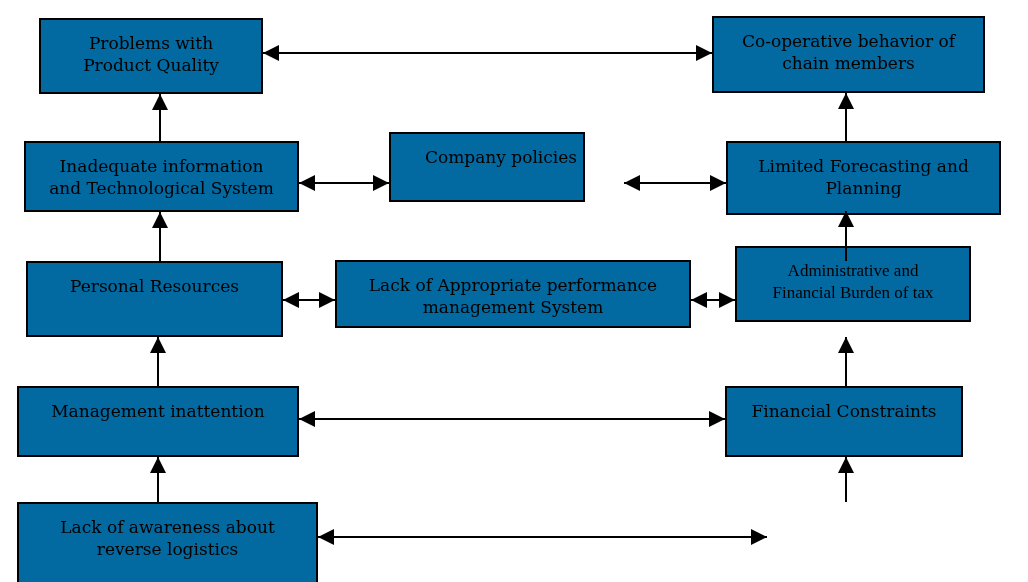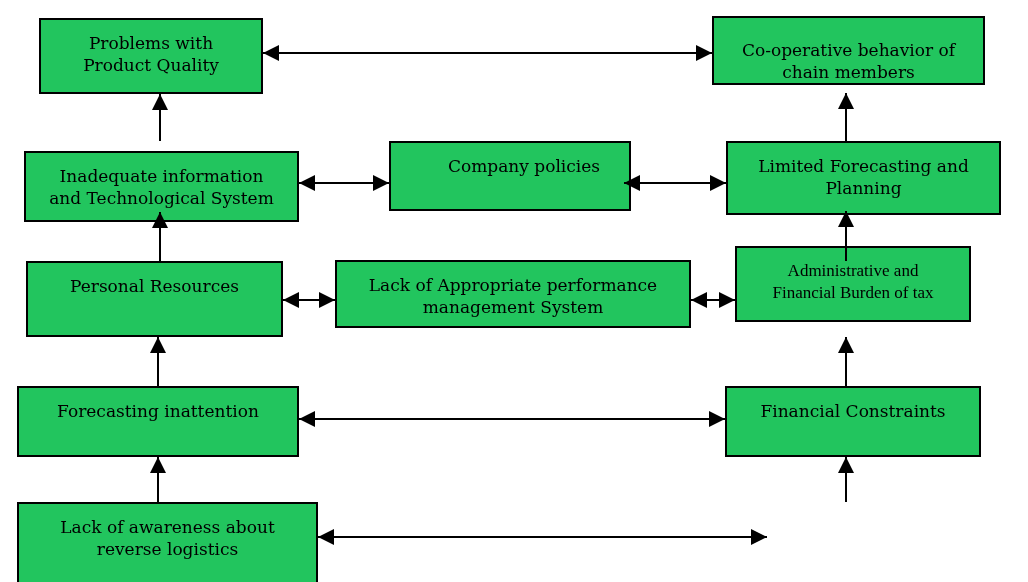--- a/index.html
+++ b/index.html
@@ -12,21 +12,21 @@
     width: 1028px;
     height: 582px;
     background: #ffffff;
     font-family: "DejaVu Serif", "Liberation Serif", serif;
     overflow: hidden;
   }
   .node {
     position: absolute;
     box-sizing: border-box;
     border: 2px solid #000000;
-    background: #22c55e;
+    background: #0369a1;
     display: flex;
     justify-content: center;
     align-items: flex-start;
     padding-top: 12px;
     text-align: center;
   }
   .node-label {
     font-size: 17px;
     line-height: 22px;
     color: #000000;
@@ -47,50 +47,50 @@
 </style>
 </head>
 <body>
 
 <div id="canvas">
 
   <div class="node" style="left:39px;  top:18px;  width:224px; height:76px;">
     <span class="node-label">Problems with
 Product Quality</span>
   </div>
-  <div class="node" style="left:712px; top:16px;  width:273px; height:69px;align-items:flex-end;">
+  <div class="node" style="left:712px; top:16px;  width:273px; height:77px;">
     <span class="node-label">Co-operative behavior of
 chain members</span>
   </div>
-  <div class="node" style="left:24px;  top:141px; width:275px; height:71px;margin-top:10px;">
+  <div class="node" style="left:24px;  top:141px; width:275px; height:71px;">
     <span class="node-label">Inadequate information
 and Technological System</span>
   </div>
-  <div class="node" style="left:389px; top:141px; width:242px; height:70px;padding-left:28px;">
+  <div class="node" style="left:389px; top:132px; width:196px; height:70px;padding-left:28px;">
     <span class="node-label">Company policies</span>
   </div>
   <div class="node" style="left:726px; top:141px; width:275px; height:74px;">
     <span class="node-label">Limited Forecasting and
 Planning</span>
   </div>
   <div class="node" style="left:26px;  top:261px; width:257px; height:76px;text-align:center;">
     <span class="node-label">Personal Resources</span>
   </div>
   <div class="node" style="left:335px; top:260px; width:356px; height:68px;">
     <span class="node-label">Lack of Appropriate performance
 management System</span>
   </div>
   <div class="node" style="left:735px; top:246px; width:236px; height:76px;font-family:Liberation Serif, serif;">
     <span class="node-label">Administrative and
 Financial Burden of tax</span>
   </div>
   <div class="node" style="left:17px;  top:386px; width:282px; height:71px;">
-    <span class="node-label">Forecasting inattention</span>
+    <span class="node-label">Management inattention</span>
   </div>
-  <div class="node" style="left:725px; top:386px; width:256px; height:71px;">
+  <div class="node" style="left:725px; top:386px; width:238px; height:71px;">
     <span class="node-label">Financial Constraints</span>
   </div>
   <div class="node" style="left:17px;  top:502px; width:301px; height:90px;">
     <span class="node-label">Lack of awareness about
 reverse logistics</span>
   </div>
 
   <svg id="edge-layer" viewBox="0 0 1028 582" xmlns="http://www.w3.org/2000/svg">
     <defs>
       <marker id="ah" viewBox="0 0 10 10" refX="10" refY="5" markerWidth="8" markerHeight="8" orient="auto-start-reverse">

